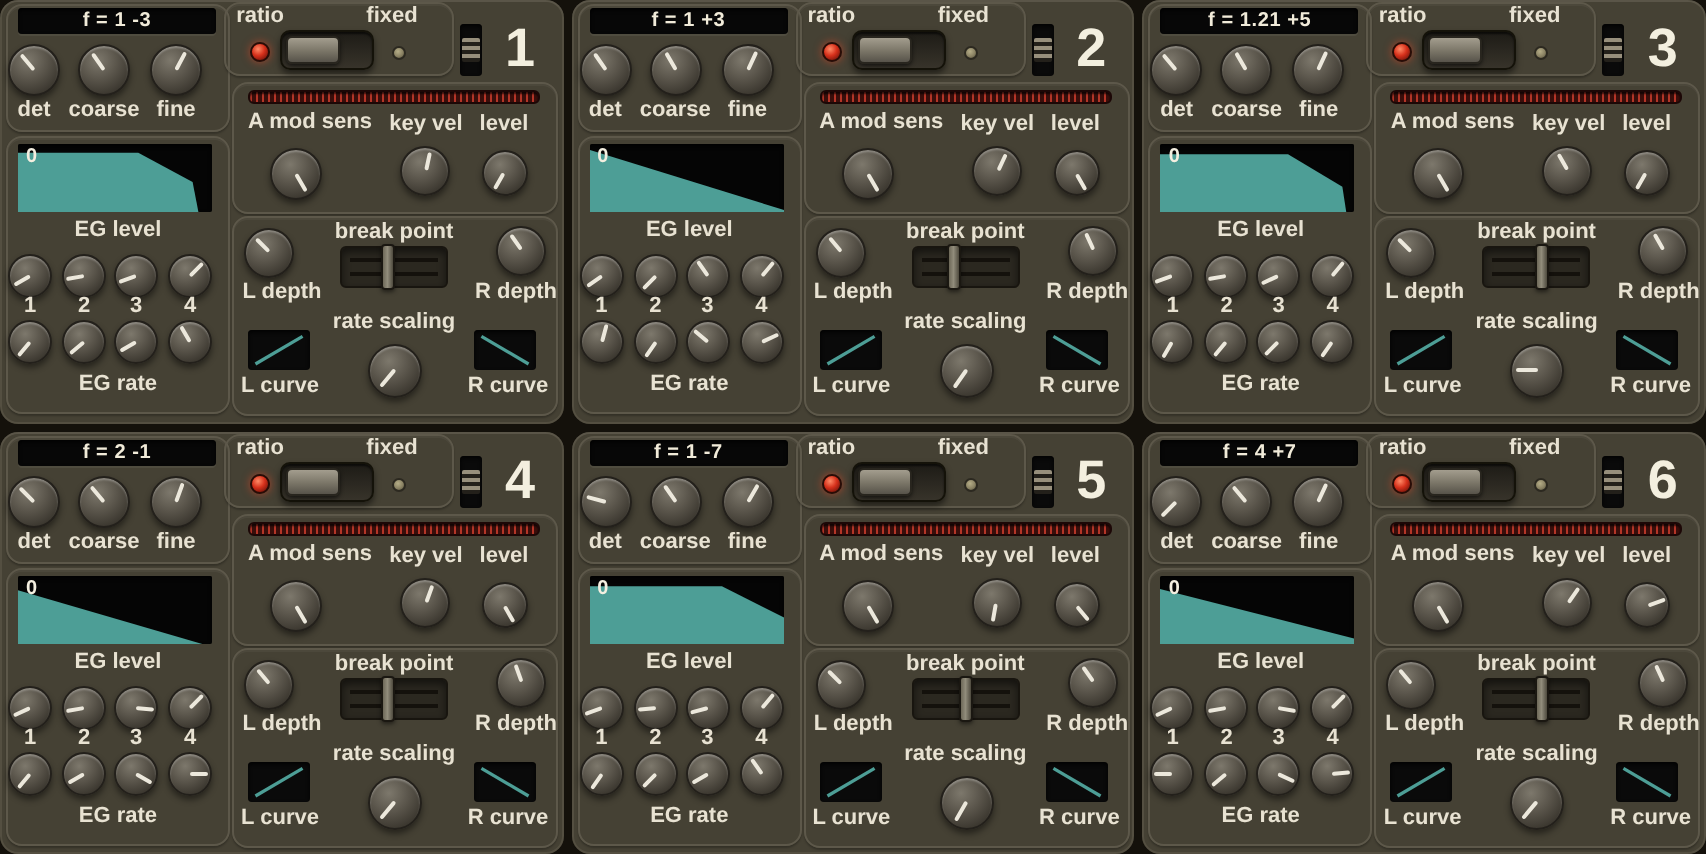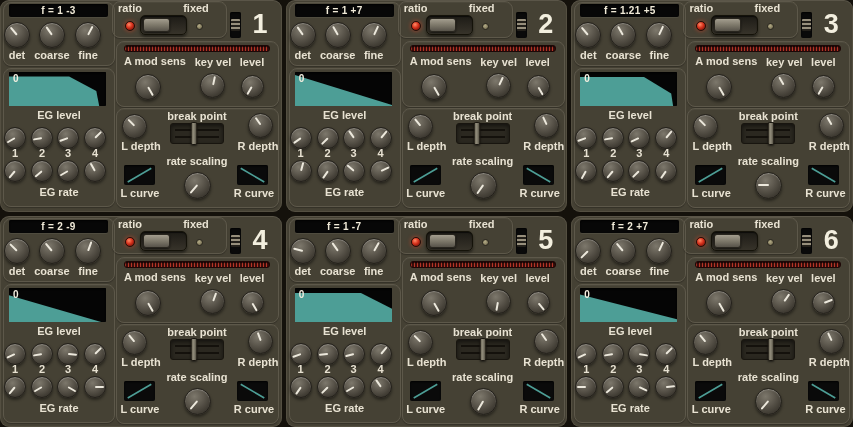--- a/index.html
+++ b/index.html
@@ -224,21 +224,21 @@
     <svg>
           <line x1="12%" y1="16%" x2="88%" y2="85%"></line>
         </svg>
   </div>
   <div class="lbl ctr" style="left:114px;top:187px;width:52px">L curve</div>
   <div class="lbl ctr" style="left:228px;top:187px;width:52px">R curve</div>
 </div>
     <div class="panel">
 
   <div class="gbox" style="left:3px;top:2px;width:112px;height:64px"></div>
-  <div class="lcd" style="left:9px;top:4px;width:99px;height:13px">f = 1 +7</div>
+  <div class="lcd" style="left:9px;top:4px;width:99px;height:13px">f = 1 +3</div>
   <div class="knob k26" style="left:4px;top:22px">
         <div class="ptr" style="transform: rotate(-35deg);"></div>
       </div>
   <div class="knob k26" style="left:39px;top:22px">
         <div class="ptr" style="transform: rotate(-30deg);"></div>
       </div>
   <div class="knob k26" style="left:75px;top:22px">
         <div class="ptr" style="transform: rotate(25deg);"></div>
       </div>
   <div class="lbl ctr" style="left:2px;top:49px;width:30px">det</div>
@@ -450,21 +450,21 @@
     <svg>
           <line x1="12%" y1="16%" x2="88%" y2="85%"></line>
         </svg>
   </div>
   <div class="lbl ctr" style="left:114px;top:187px;width:52px">L curve</div>
   <div class="lbl ctr" style="left:228px;top:187px;width:52px">R curve</div>
 </div>
     <div class="panel">
 
   <div class="gbox" style="left:3px;top:2px;width:112px;height:64px"></div>
-  <div class="lcd" style="left:9px;top:4px;width:99px;height:13px">f = 2 -9</div>
+  <div class="lcd" style="left:9px;top:4px;width:99px;height:13px">f = 2 -1</div>
   <div class="knob k26" style="left:4px;top:22px">
         <div class="ptr" style="transform: rotate(-45deg);"></div>
       </div>
   <div class="knob k26" style="left:39px;top:22px">
         <div class="ptr" style="transform: rotate(-40deg);"></div>
       </div>
   <div class="knob k26" style="left:75px;top:22px">
         <div class="ptr" style="transform: rotate(20deg);"></div>
       </div>
   <div class="lbl ctr" style="left:2px;top:49px;width:30px">det</div>
@@ -676,21 +676,21 @@
     <svg>
           <line x1="12%" y1="16%" x2="88%" y2="85%"></line>
         </svg>
   </div>
   <div class="lbl ctr" style="left:114px;top:187px;width:52px">L curve</div>
   <div class="lbl ctr" style="left:228px;top:187px;width:52px">R curve</div>
 </div>
     <div class="panel">
 
   <div class="gbox" style="left:3px;top:2px;width:112px;height:64px"></div>
-  <div class="lcd" style="left:9px;top:4px;width:99px;height:13px">f = 2 +7</div>
+  <div class="lcd" style="left:9px;top:4px;width:99px;height:13px">f = 4 +7</div>
   <div class="knob k26" style="left:4px;top:22px">
         <div class="ptr" style="transform: rotate(-135deg);"></div>
       </div>
   <div class="knob k26" style="left:39px;top:22px">
         <div class="ptr" style="transform: rotate(-40deg);"></div>
       </div>
   <div class="knob k26" style="left:75px;top:22px">
         <div class="ptr" style="transform: rotate(25deg);"></div>
       </div>
   <div class="lbl ctr" style="left:2px;top:49px;width:30px">det</div>

